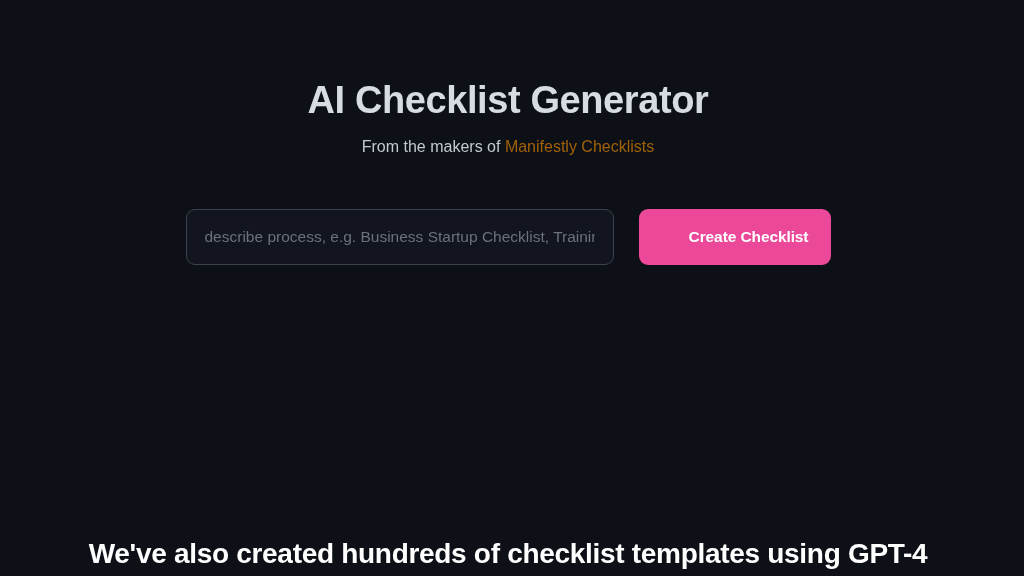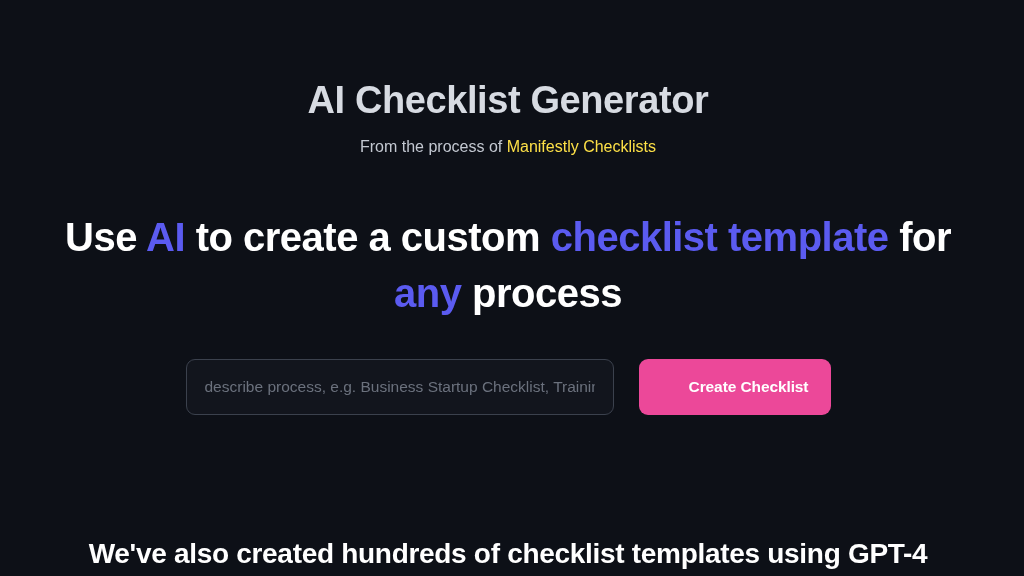--- a/index.html
+++ b/index.html
@@ -40,21 +40,21 @@
   }
 
   .tagline {
     margin-top: 16px;
     font-size: 16px;
     color: #c3c8d1;
     font-weight: 400;
   }
 
   .tagline a {
-    color: #fde047;
+    color: #a16207;
     text-decoration: none;
   }
 
   
   .hero {
     margin-top: 53px;
     text-align: center;
     padding: 0 60px;
   }
 
@@ -169,30 +169,25 @@
 </style>
 </head>
 <body>
 
 <div class="page">
 
   <div class="header">
     <h1 class="site-title">AI Checklist Generator</h1>
 
     <p class="tagline">
-      <span>From the process of </span><a href="#">Manifestly Checklists</a>
+      <span>From the makers of </span><a href="#">Manifestly Checklists</a>
     </p>
   </div>
 
   <div class="hero">
-    <h2 class="hero-heading">
-      <span>Use </span><span class="accent">AI</span><span> to create a custom </span><span class="accent">checklist template</span><span> for</span>
-      <br>
-      <span class="accent">any</span><span> process</span>
-    </h2>
 
     <div class="form-row">
 
 
       <input class="process-input" type="text" placeholder="describe process, e.g. Business Startup Checklist, Training Program" style="">
 
       <button class="create-button">Create Checklist</button>
     </div>
   </div>
 

